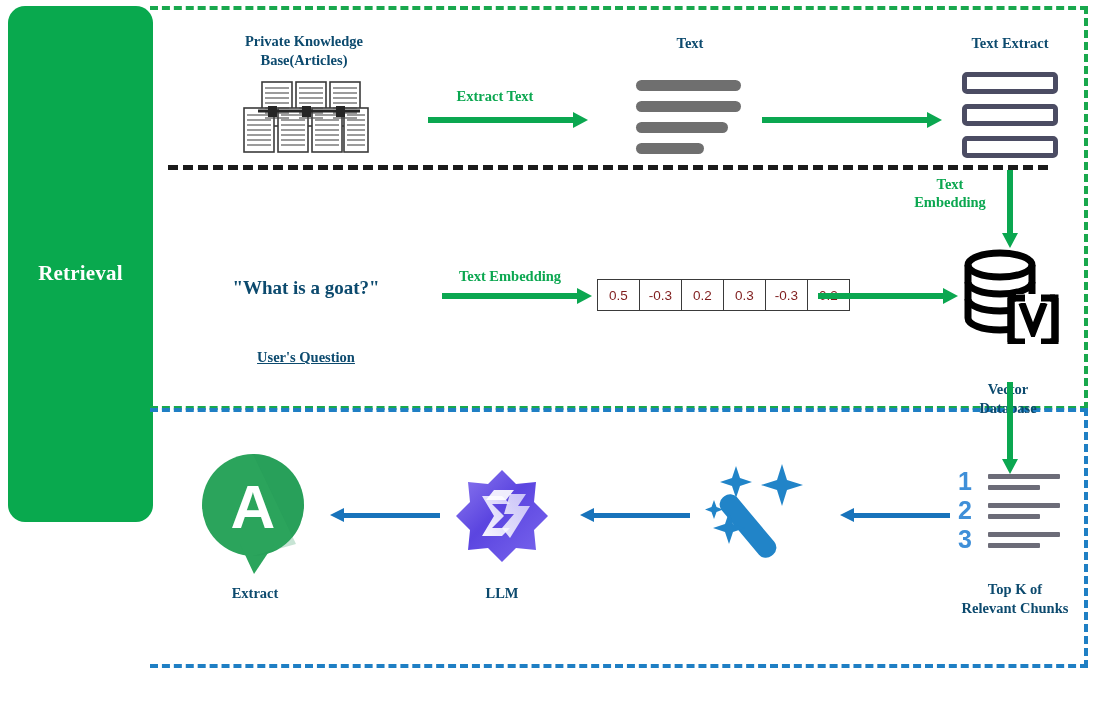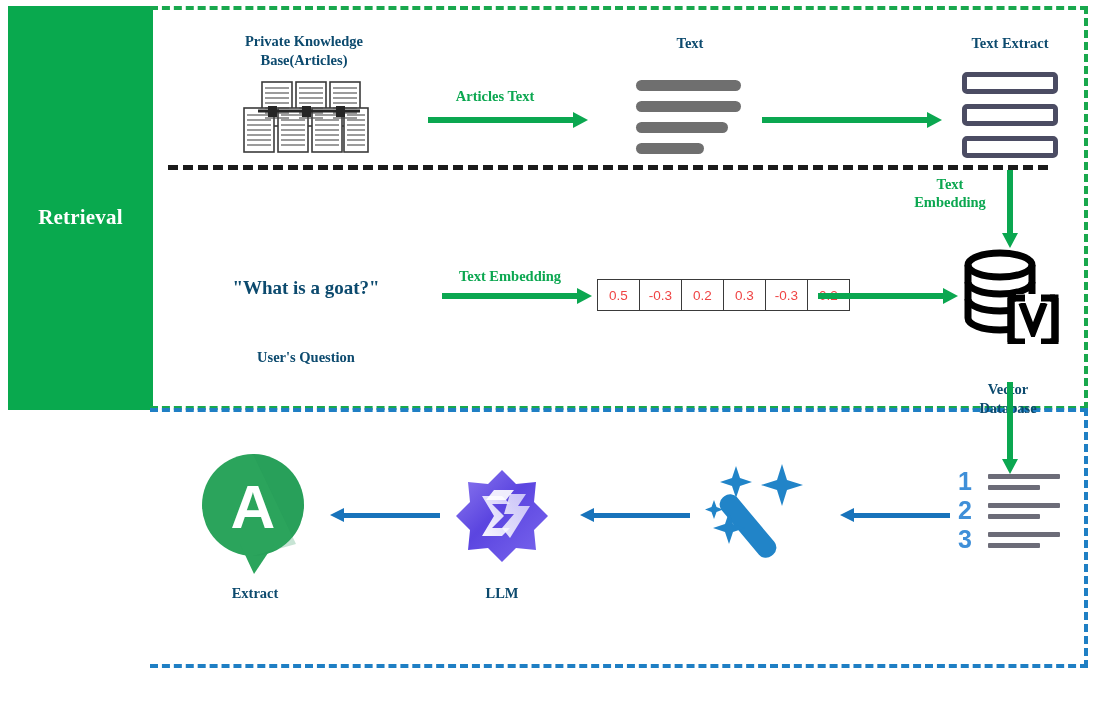--- a/index.html
+++ b/index.html
@@ -29,22 +29,23 @@
   }
   .band-label {
     color: #ffffff;
     font-family: "Liberation Serif", serif;
     font-weight: bold;
     font-size: 21px;
     letter-spacing: 0.2px;
   }
   #band-retrieval {
     top: 6px;
-    height: 404px;
+    height: 516px;
     background: #09a94e;
+    border-radius: 17px;
   }
   #band-retrieval .band-label { margin-top: 18px; }
   #band-generation {
     top: 410px;
     height: 258px;
     background: #0b6fb8;
   }
   #band-generation .band-label { margin-top: 28px; }
 
   
@@ -205,21 +206,21 @@
     background: #ffffff;
   }
   #vector-table .cell {
     min-width: 35px;
     height: 30px;
     display: flex;
     align-items: center;
     justify-content: center;
     font-family: "Liberation Sans", sans-serif;
     font-size: 13.5px;
-    color: #ef4444;
+    color: #7f1d1d;
     border-right: 1.4px solid #3a3a3a;
     padding: 0 3px;
   }
   #vector-table .cell:last-child { border-right: none; }
 
   
   #vdb-icon { position: absolute; left: 955px; top: 248px; width: 108px; height: 96px; }
 
   
   #answer-icon { position: absolute; left: 196px; top: 452px; width: 118px; height: 122px; }
@@ -350,21 +351,21 @@
         <line x1="20" y1="33" x2="122" y2="33"></line>
       </g>
       <g fill="#262626">
         <rect x="30" y="28" width="9" height="11"></rect>
         <rect x="64" y="28" width="9" height="11"></rect>
         <rect x="98" y="28" width="9" height="11"></rect>
       </g>
     </svg>
   </div>
 
-  <div class="arrow-label" style="left:415px; top:88px; width:160px;">Articles Text</div>
+  <div class="arrow-label" style="left:415px; top:88px; width:160px;">Extract Text</div>
   <div class="h-arrow" style="left:428px; top:112px; width:160px;">
     <div class="shaft" style="width:146px;"></div>
     <div class="head" style="left:145px;"></div>
   </div>
 
   <div class="caption" style="left:640px; top:34px; width:100px;">Text</div>
   <div id="text-icon">
     <div class="txt-bar" style="top:0px;   width:105px;"></div>
     <div class="txt-bar" style="top:21px;  width:105px;"></div>
     <div class="txt-bar" style="top:42px;  width:92px;"></div>
@@ -384,21 +385,21 @@
   </div>
 
   <div class="arrow-label" style="left:900px; top:176px; width:100px; text-align:center;">Text
 Embedding</div>
   <div class="v-arrow" style="left:1002px; top:170px; height:78px;">
     <div class="shaft" style="height:64px;"></div>
     <div class="head" style="top:63px;"></div>
   </div>
 
   <div class="caption lg" style="left:196px; top:276px; width:220px;">"What is a goat?"</div>
-  <div class="caption" style="left:206px; top:348px; width:200px;">User's Question</div>
+  <div class="caption" style="left:206px; top:348px; width:200px;text-decoration:underline;">User's Question</div>
 
   <div class="arrow-label" style="left:430px; top:268px; width:160px;">Text Embedding</div>
   <div class="h-arrow" style="left:442px; top:288px; width:150px;">
     <div class="shaft" style="width:136px;"></div>
     <div class="head" style="left:135px;"></div>
   </div>
 
   <div id="vector-table">
     <div class="cell">0.5</div>
     <div class="cell">-0.3</div>
@@ -516,14 +517,16 @@
     <span class="topk-num" style="top:26px;">2</span>
     <span class="topk-num" style="top:55px;">3</span>
 
     <div class="topk-line" style="top:4px;  width:72px;"></div>
     <div class="topk-line" style="top:15px; width:52px;"></div>
     <div class="topk-line" style="top:33px; width:72px;"></div>
     <div class="topk-line" style="top:44px; width:52px;"></div>
     <div class="topk-line" style="top:62px; width:72px;"></div>
     <div class="topk-line" style="top:73px; width:52px;"></div>
   </div>
+  <div class="caption" style="left:940px; top:580px; width:150px;">Top K of
+Relevant Chunks</div>
 
 </div>
 
 </body></html>

